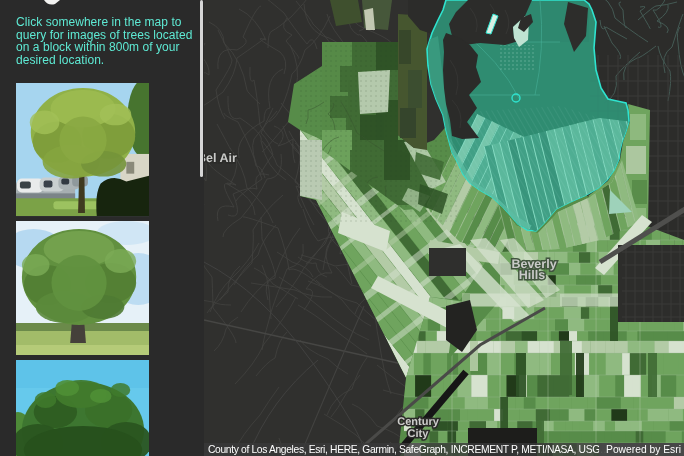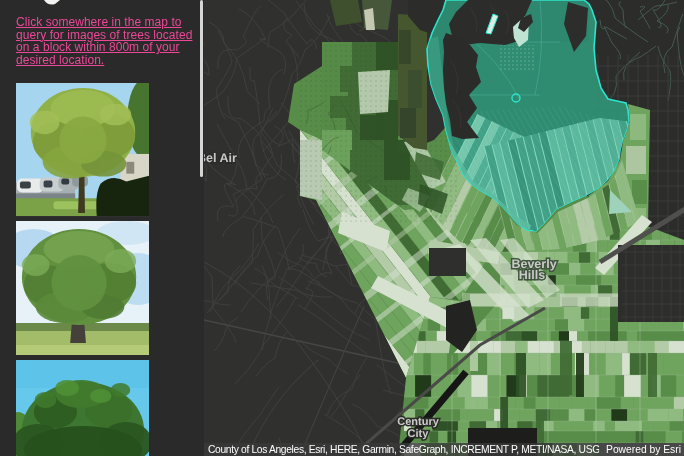--- a/index.html
+++ b/index.html
@@ -1,20 +1,20 @@
 <!DOCTYPE html>
 <html><head>
 <meta charset="utf-8">
 <style>
   html,body{margin:0;padding:0;background:#282828;}
   *{-webkit-font-smoothing:antialiased;}
   svg text{text-rendering:geometricPrecision;}
   body{width:684px;height:456px;overflow:hidden;font-family:"Liberation Sans",sans-serif;position:relative;}
   #sidebar{position:absolute;left:0;top:0;width:204px;height:456px;background:#2a2a2a;z-index:5;}
-  #instr{position:absolute;left:16px;top:16px;width:182px;font-size:12px;line-height:12.6px;color:#ec4899;letter-spacing:0.05px;text-decoration:underline;}
+  #instr{position:absolute;left:16px;top:16px;width:182px;font-size:12px;line-height:12.6px;color:#5eead4;letter-spacing:0.05px;}
   .photo{position:absolute;left:16px;}
   #thumb{position:absolute;left:200px;top:0;width:3px;height:177px;background:#d6d6d6;border-radius:2px;z-index:6;}
   #attrib{position:absolute;left:204px;top:443px;width:480px;height:13px;background:rgba(58,58,58,0.8);z-index:4;color:#fff;font-size:10.3px;overflow:hidden;}
   #attrib .left{position:absolute;left:4px;top:0.5px;white-space:nowrap;letter-spacing:-0.35px;}
   #attrib .pow{position:absolute;right:0;top:0;height:22px;background:rgba(72,72,72,0.92);padding:0.5px 3px 0 7px;}
 </style>
 </head>
 <body>
 
 <svg id="map" style="position:absolute;left:204px;top:0;transform:translateZ(0)" width="480" height="456" viewBox="204 0 480 456">

